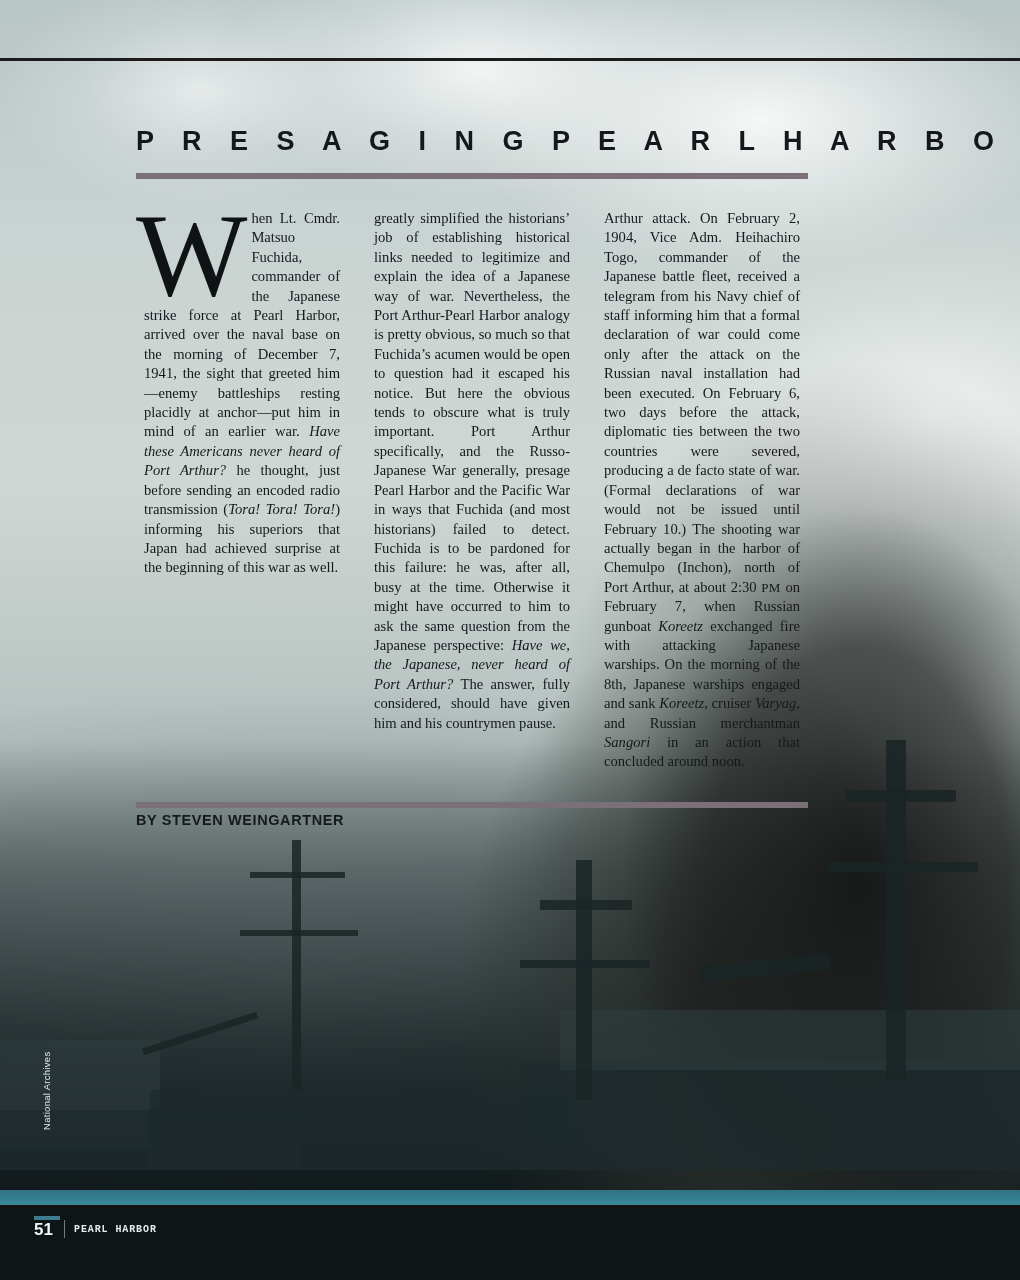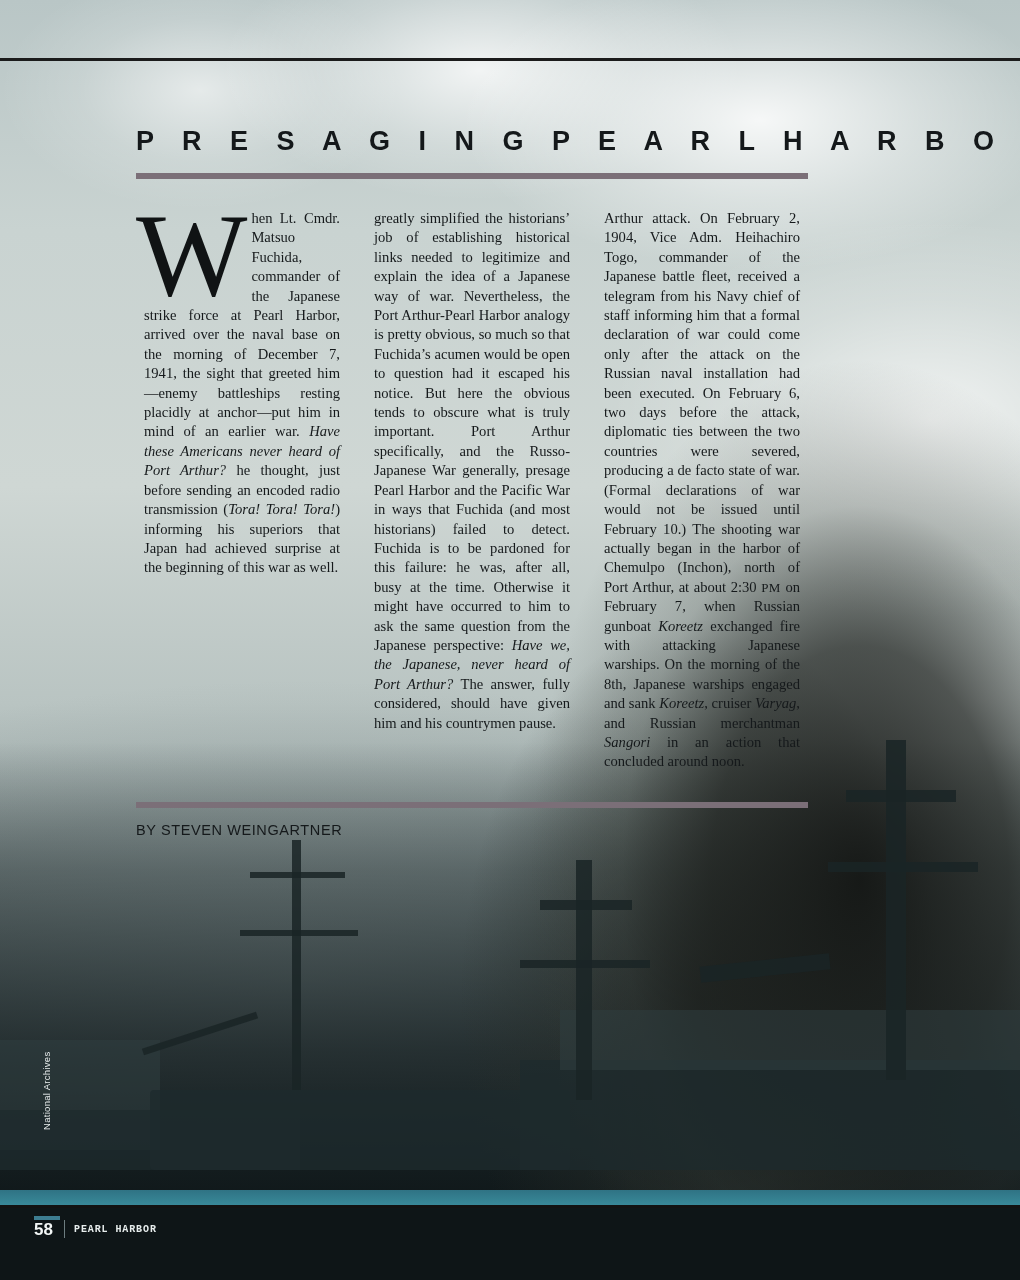--- a/index.html
+++ b/index.html
@@ -110,25 +110,25 @@
     line-height: 86px;
     padding: 2px 4px 0 0;
     margin-top: 2px;
     color: #101314;
   }
   i, em { font-style: italic; }
   .sc { font-variant: small-caps; font-size: 13px; letter-spacing: .4px; }
 
   .byline {
     font-family: "Liberation Sans", sans-serif;
-    font-weight: normal;
+    font-weight: bold;
     font-size: 14.5px;
     letter-spacing: .6px;
     color: #15191b;
-    margin-top: 14px;
+    margin-top: 4px;
   }
 
   
   .credit {
     position: absolute;
     left: 52px;
     bottom: 150px;
     transform-origin: left bottom;
     transform: rotate(-90deg);
     font-family: "Liberation Sans", sans-serif;
@@ -242,18 +242,18 @@
     <div class="byline">BY STEVEN WEINGARTNER</div>
   </div>
 
   <div class="credit">National Archives</div>
 
   <div class="water-strip"></div>
   <div class="rule-bottom"></div>
 
   <div class="footer">
     <div class="folio-tab" style="background: rgb(61, 125, 145);"></div>
-    <div class="folio-num">58</div>
+    <div class="folio-num">51</div>
     <div class="folio-sep"></div>
     <div class="folio-label">PEARL HARBOR</div>
   </div>
 
 </div>
 
 </body></html>

